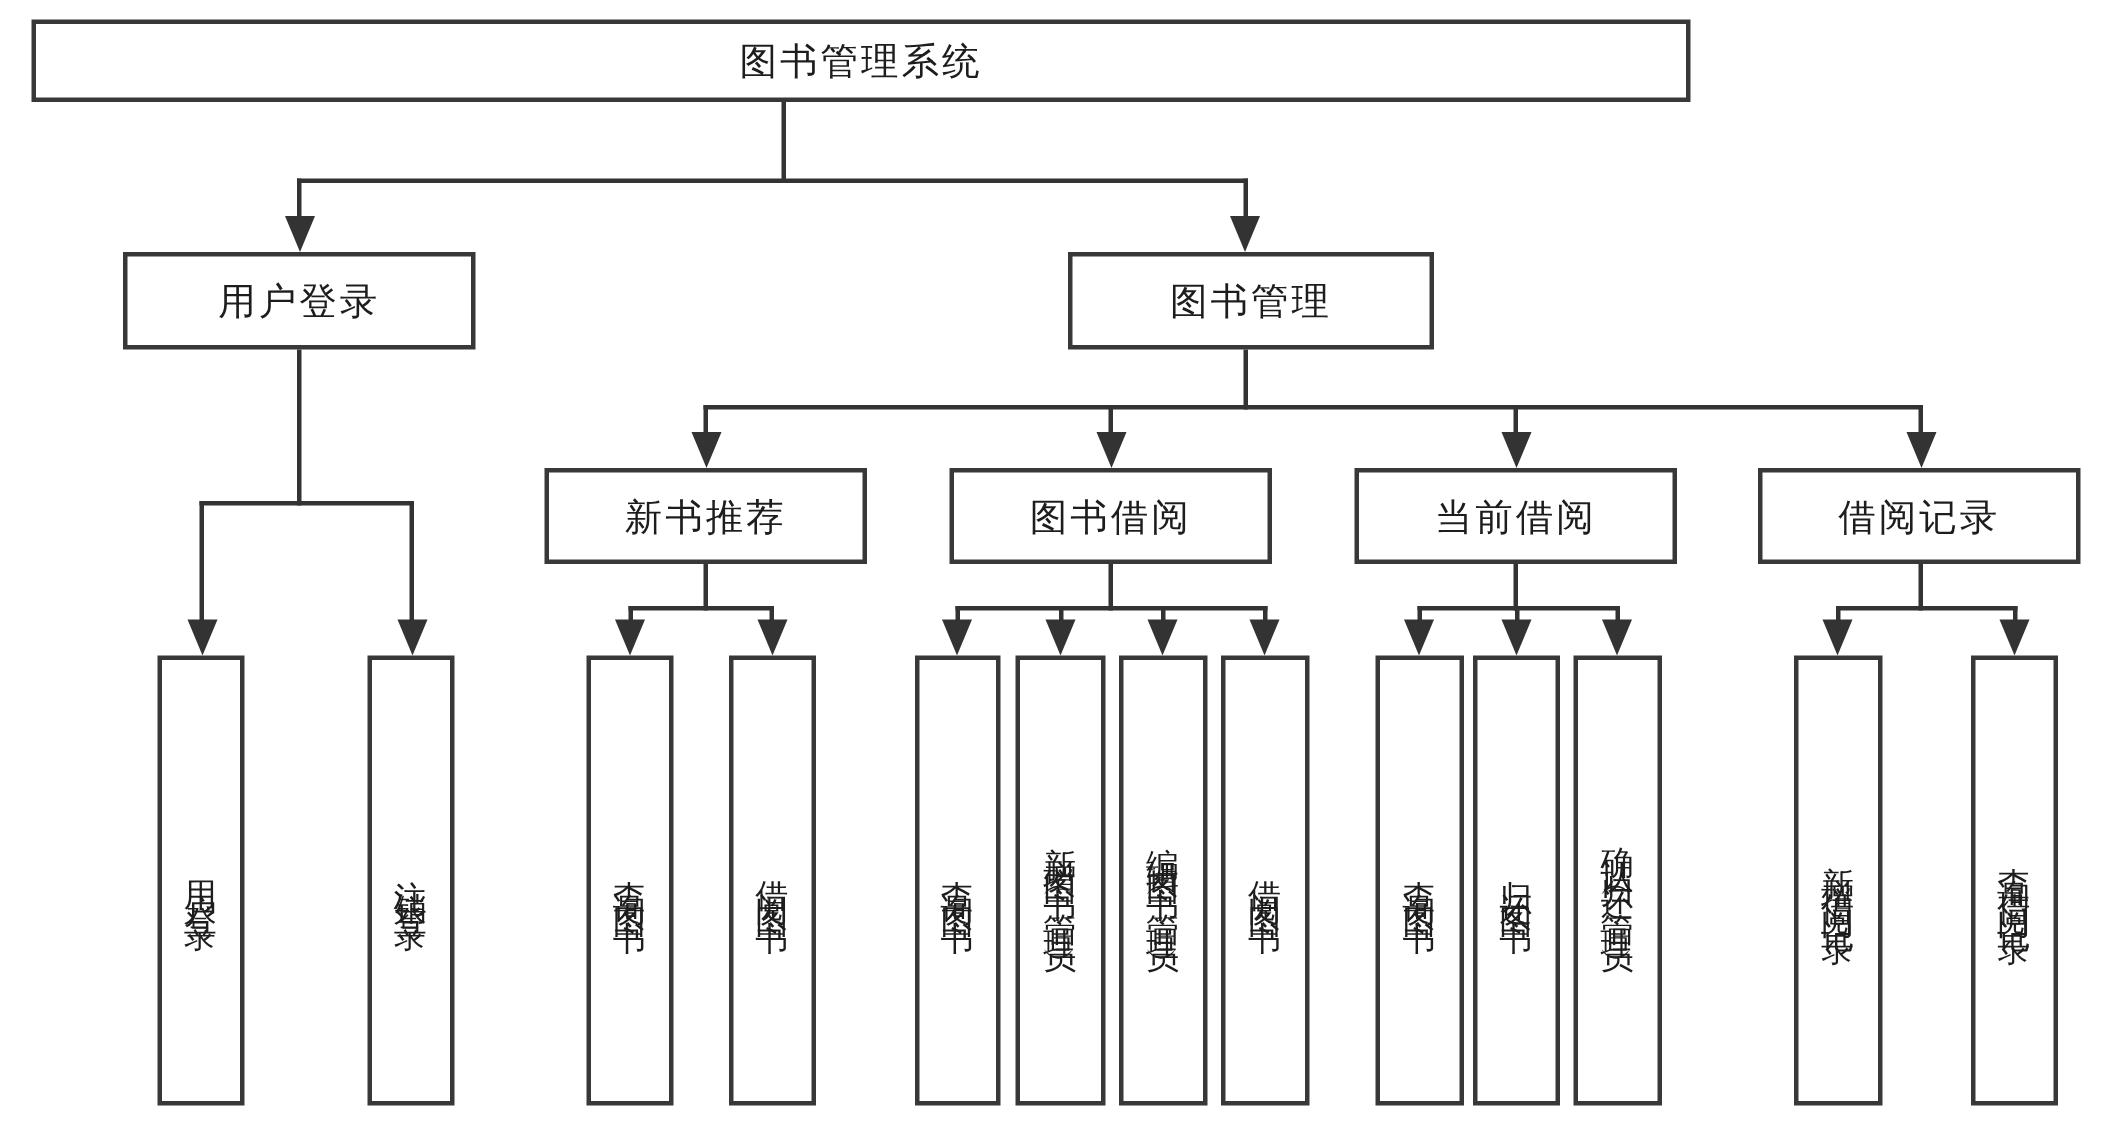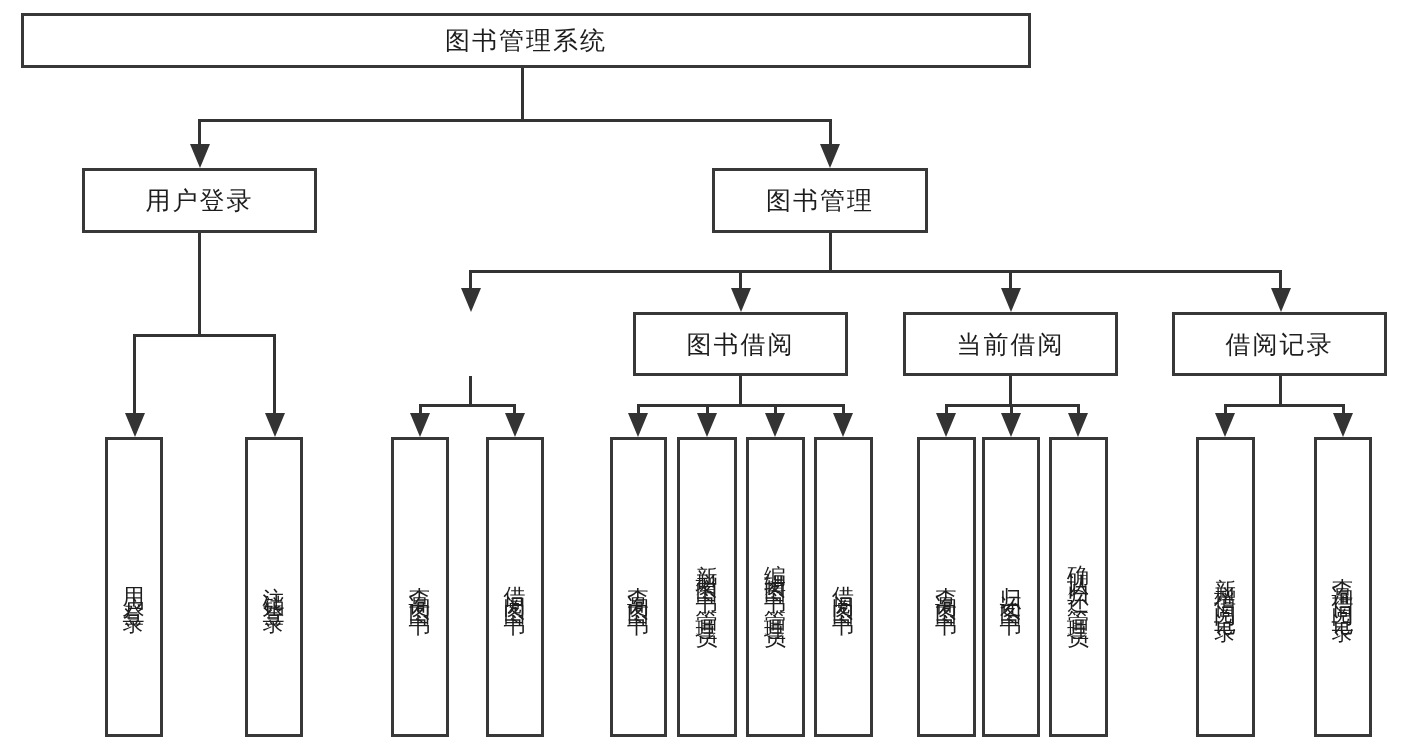--- a/index.html
+++ b/index.html
@@ -26,25 +26,26 @@
   .watermark{
     position:absolute;right:8px;bottom:5px;font-size:17px;letter-spacing:1px;
     color:#9c9c9c;z-index:10;white-space:nowrap;
   }
 </style>
 </head>
 <body>
 
 <div class="stage">
 
-  <div class="node" style="left:21px;top:13px;width:1010px;height:55px">图书管理系统</div>
+  <div class="node" style="left:21px;top:13px;width:1106px;height:55px">图书管理系统</div>
 
   <div class="node" style="left:82px;top:168px;width:235px;height:65px">用户登录</div>
-  <div class="node" style="left:712px;top:168px;width:216px;height:65px">图书管理</div>
+  <div class="node" style="left:712px;top:168px;width:244px;height:65px">图书管理</div>
 
+  <div class="node" style="left:363px;top:312px;width:215px;height:64px">新书推荐</div>
   <div class="node" style="left:633px;top:312px;width:215px;height:64px">图书借阅</div>
   <div class="node" style="left:903px;top:312px;width:215px;height:64px">当前借阅</div>
   <div class="node" style="left:1172px;top:312px;width:215px;height:64px">借阅记录</div>
 
   <div class="node vnode" style="left:105px;top:437px;width:58px;height:300px">
     <span class="vtext">用户登录</span>
   </div>
   <div class="node vnode" style="left:245px;top:437px;width:58px;height:300px">
     <span class="vtext">注销登录</span>
   </div>

